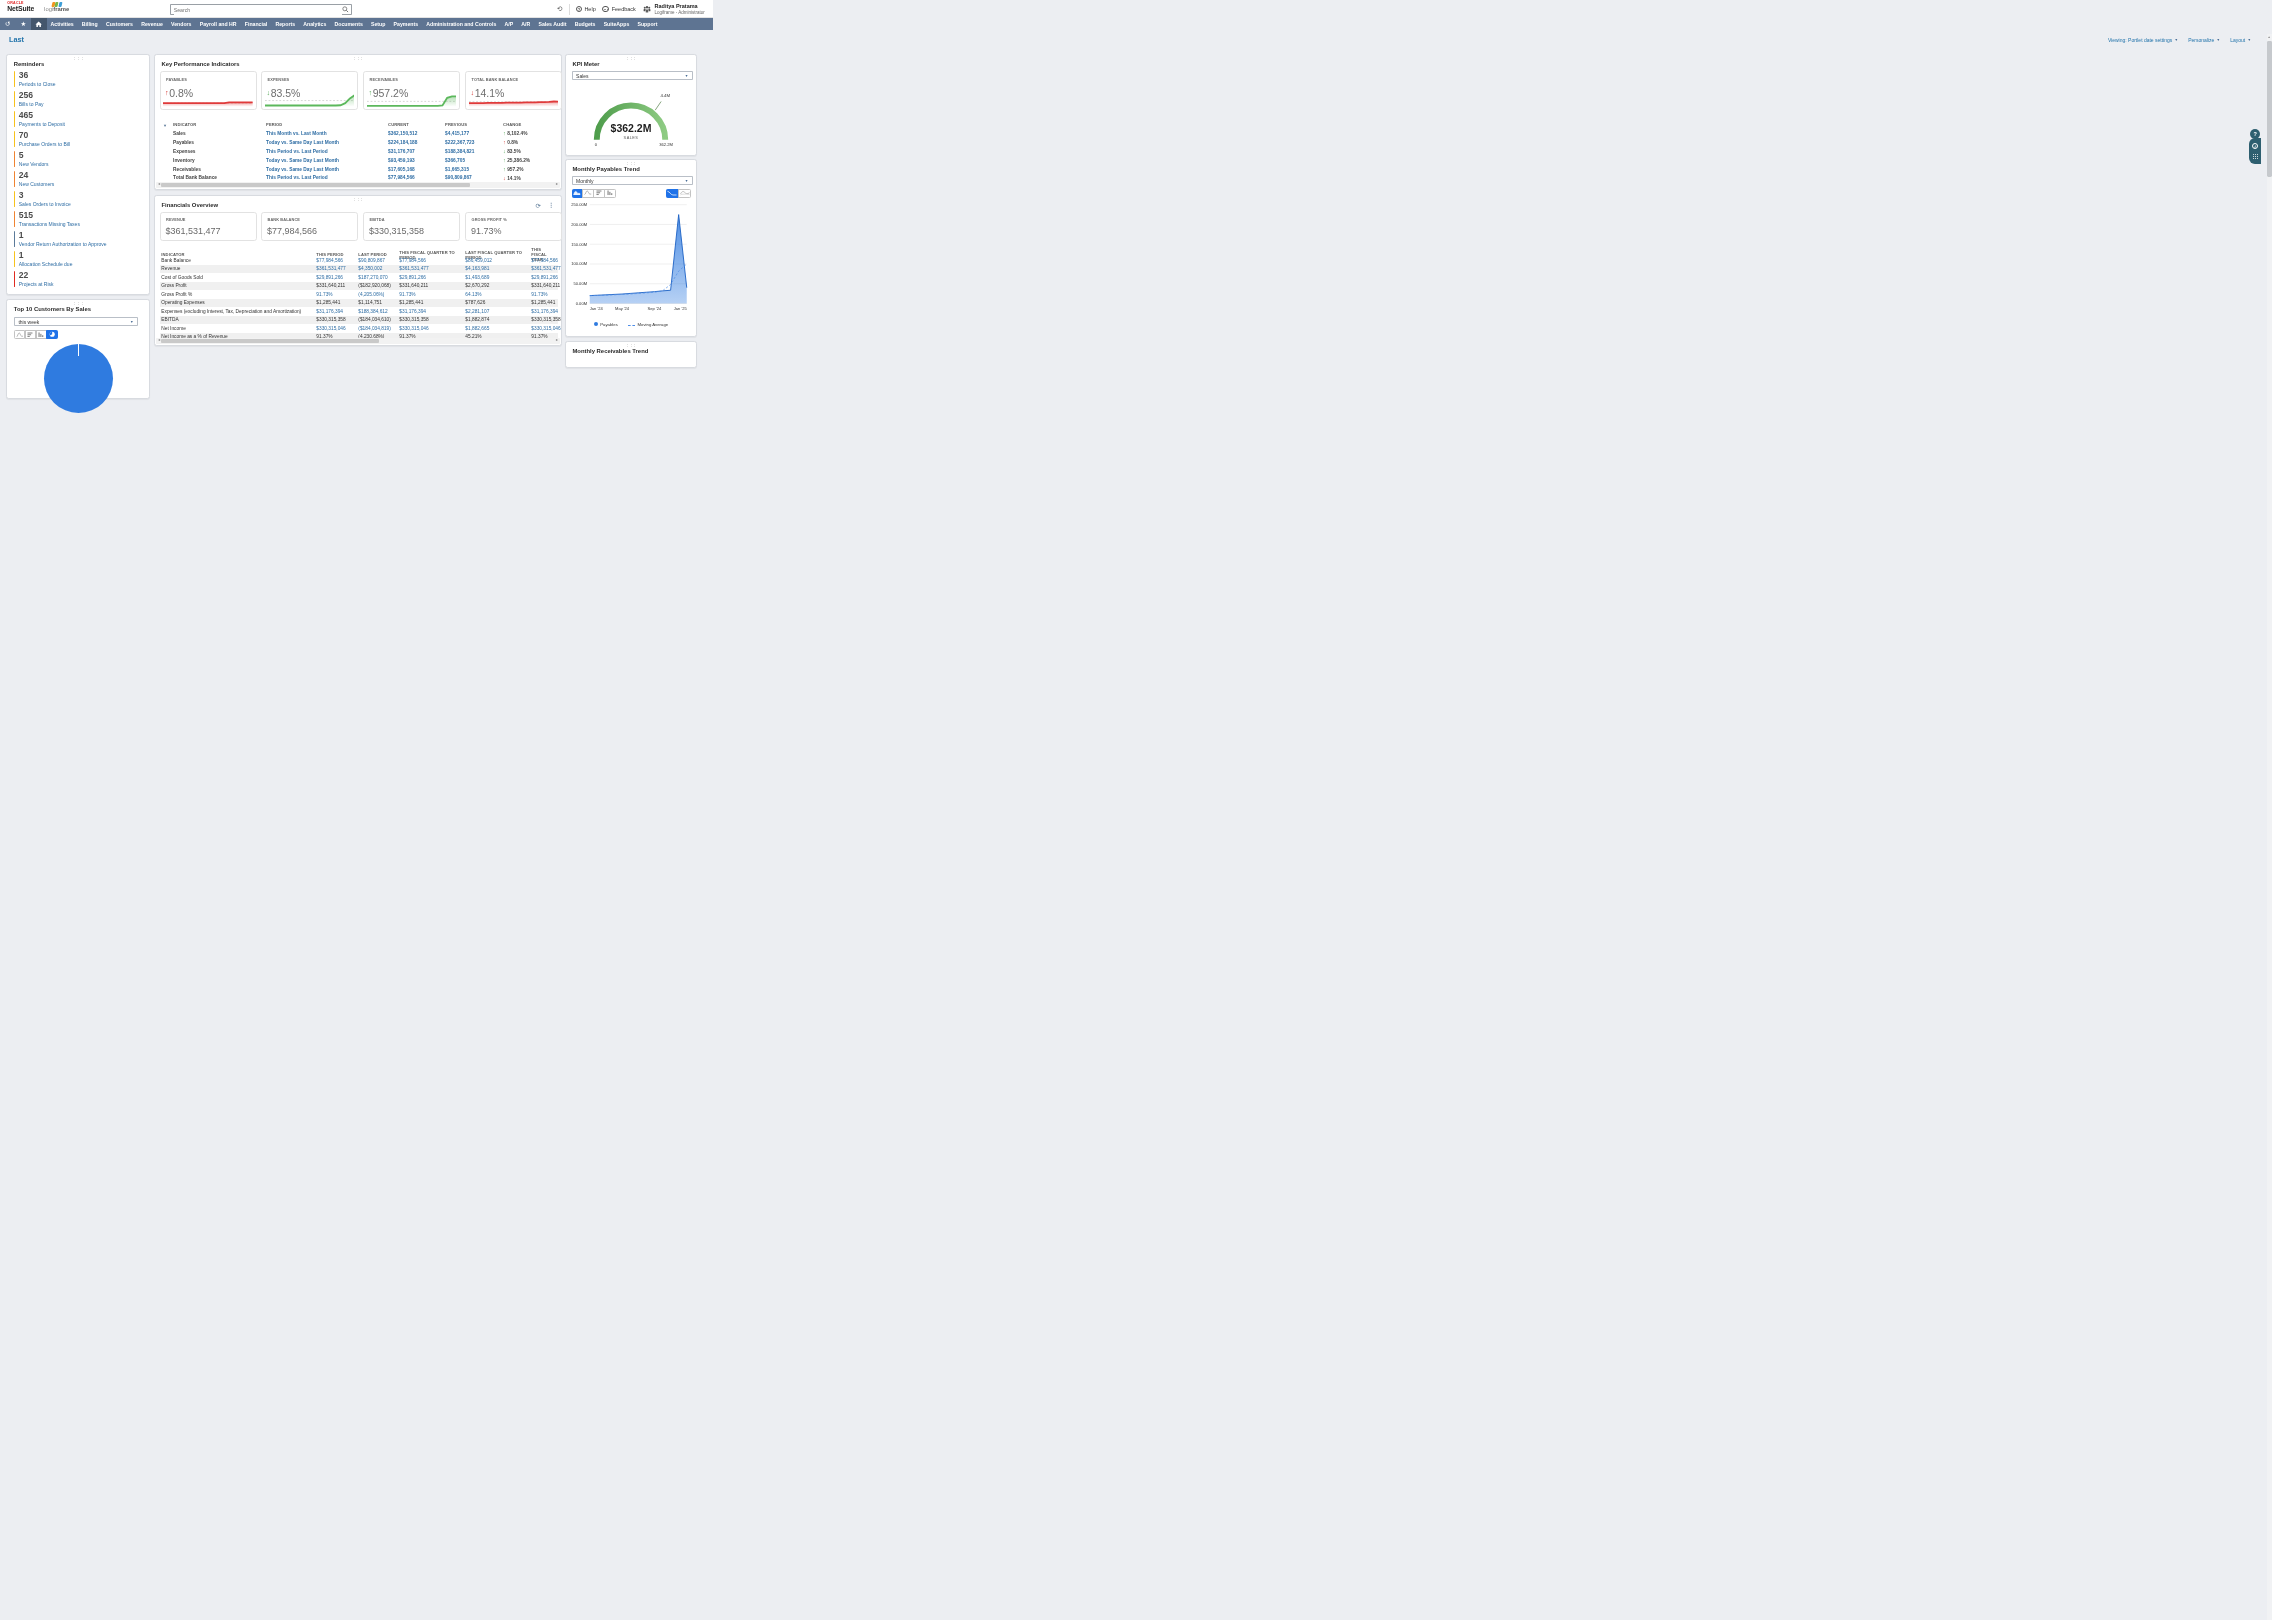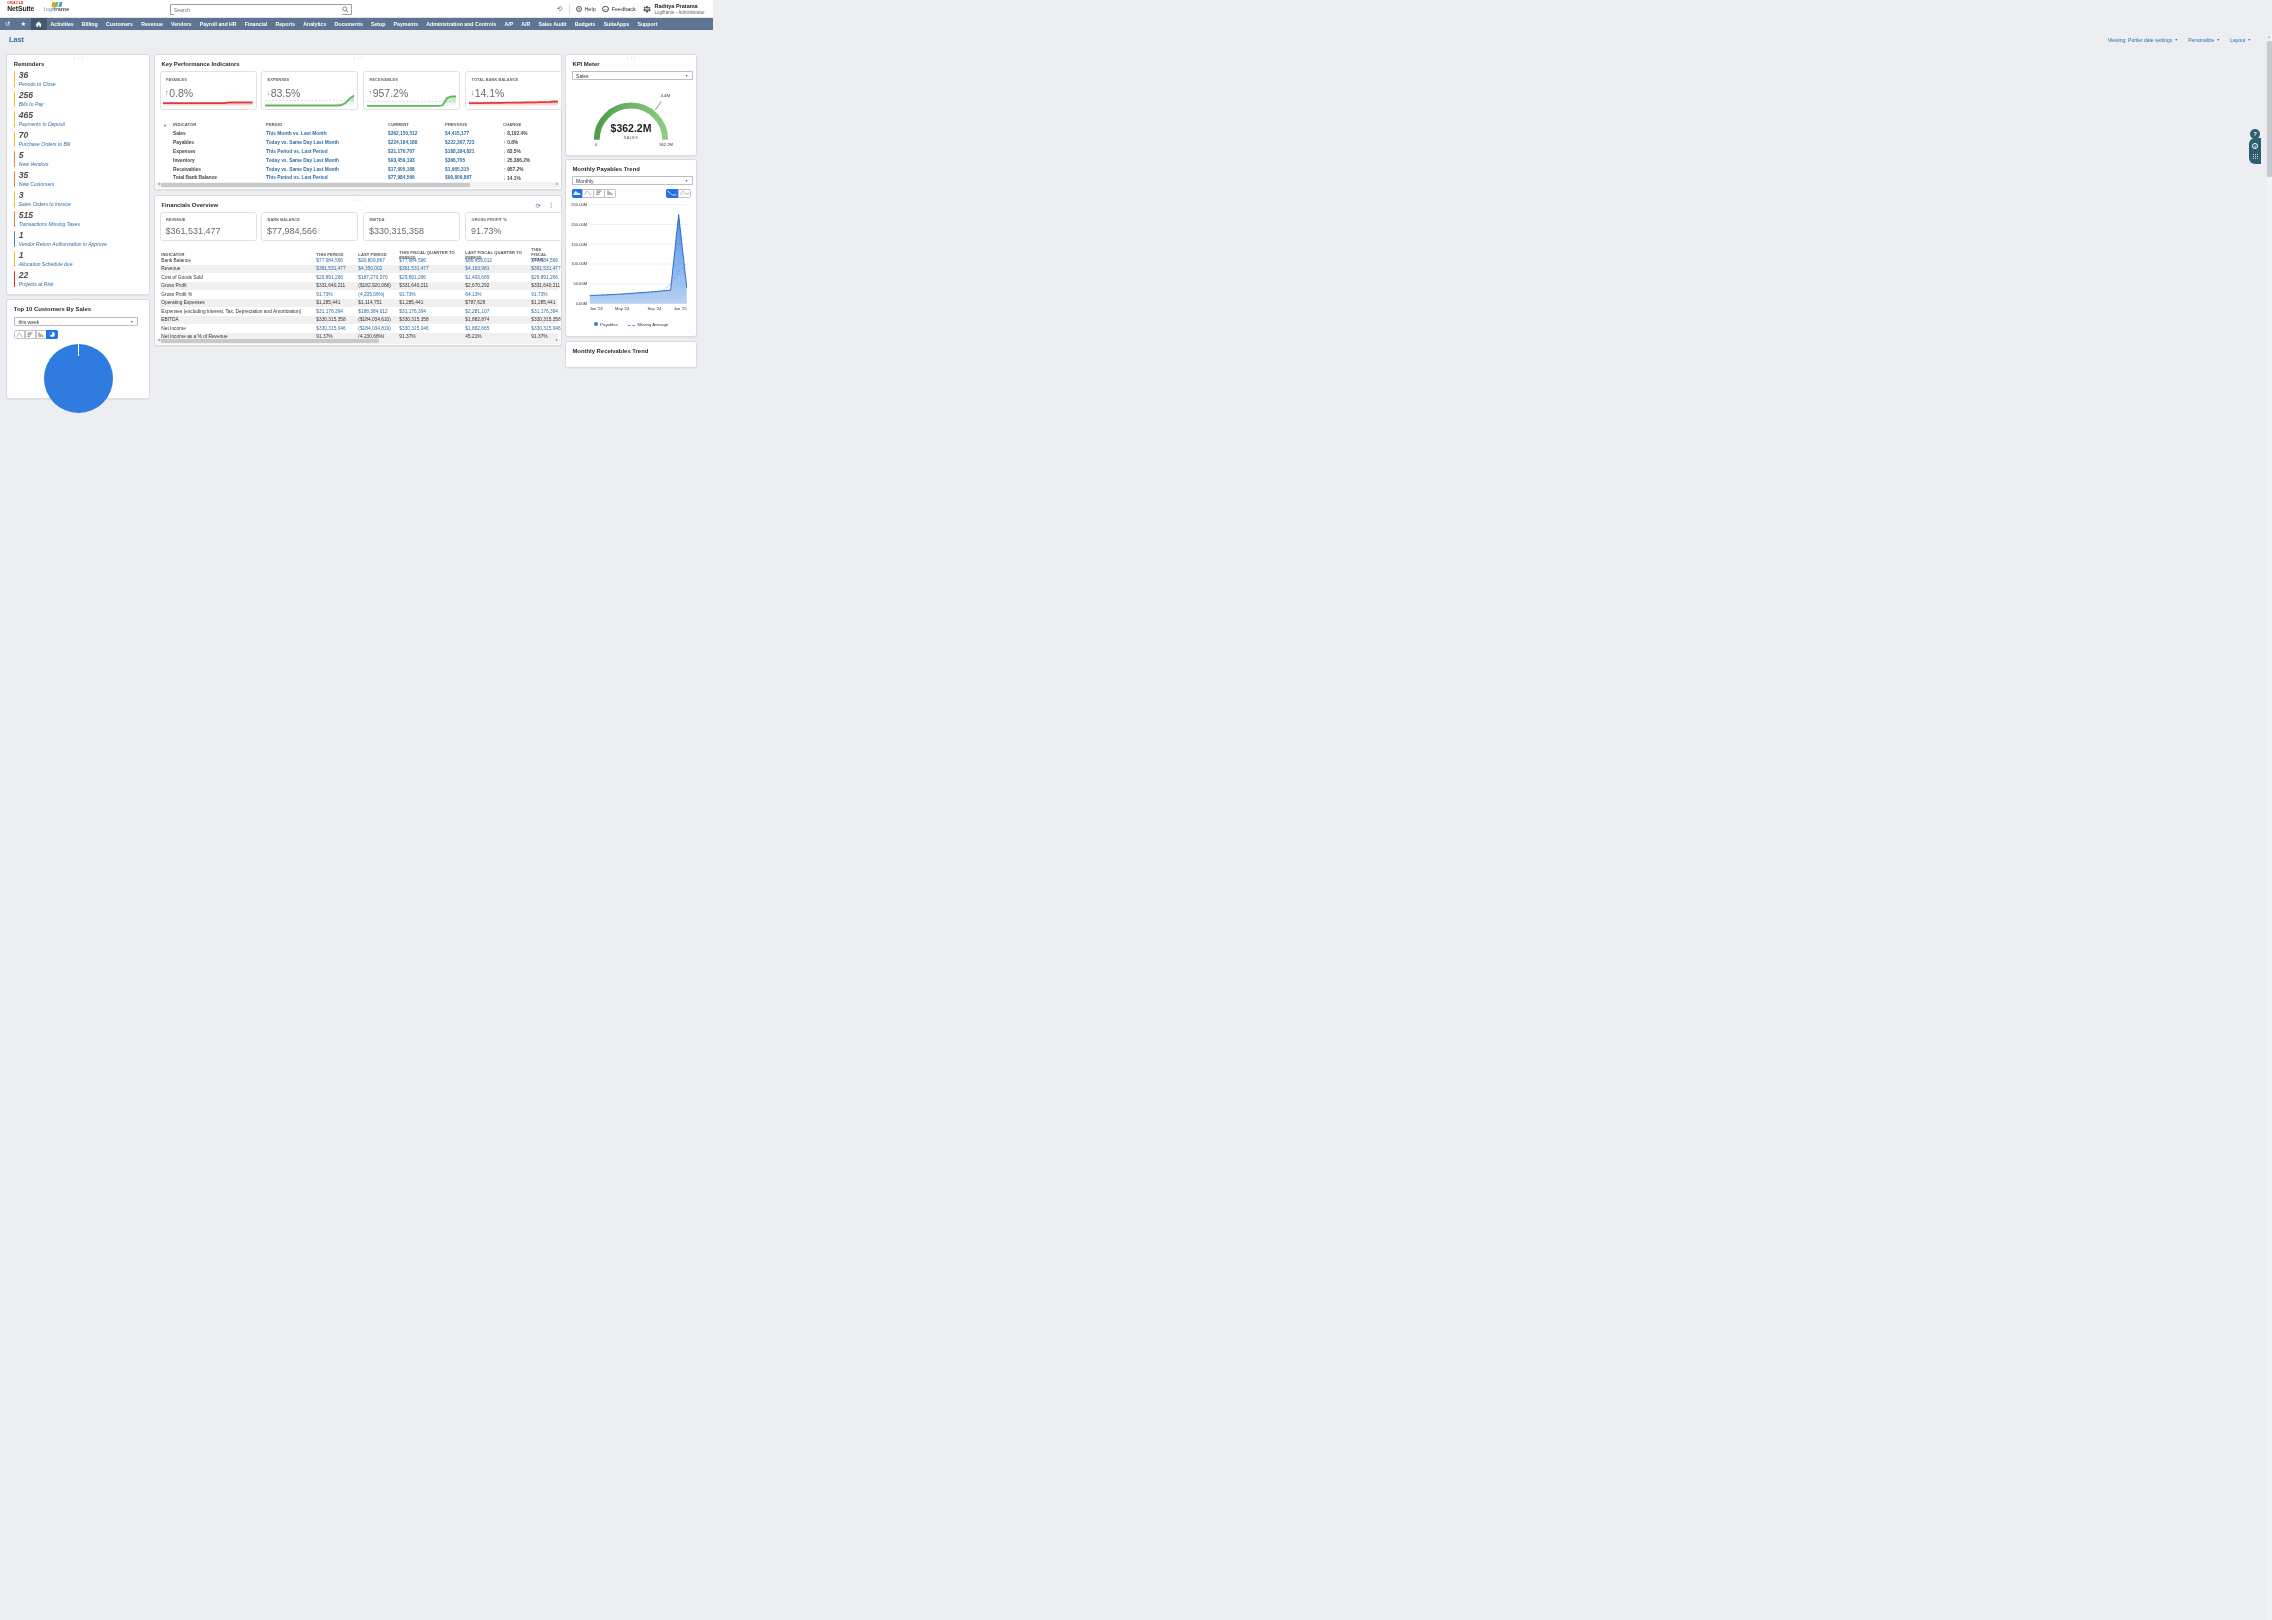--- a/index.html
+++ b/index.html
@@ -44,21 +44,21 @@
   .view-controls .vc { display:flex; gap:2.3px; align-items:center; }
   .caret { font-size:3.6px; color:#4a6d96; }
 
   
   .portlet { position:absolute; background:#fff; border:0.5px solid #d8dbe0; border-radius:2.7px; box-shadow:0 0.5px 0.9px rgba(0,0,0,.05); }
   .p-title { font-size:5.9px; font-weight:bold; color:#2b2b2b; padding:5.9px 6.4px 0; }
   .dots { position:absolute; top:1.8px; left:50%; width:10px; margin-left:-5px; display:grid; grid-template-columns:repeat(3,1fr); gap:0.9px; }
   .dots i { width:0.9px; height:0.9px; background:#cfcfcf; border-radius:50%; margin:auto; }
 
   
-  .rem-item { display:flex; margin:0 0 4.1px 6.4px;font-style:italic; }
+  .rem-item { display:flex; margin:0 0 4.1px 6.4px; }
   .rem-bar { width:1.4px; border-radius:0.9px; margin-right:3.6px; }
   .rem-num { font-size:8.6px; font-weight:bold; color:#4d4d4d; line-height:1.05; }
   .rem-label { font-size:5px; color:#2e6da4; margin-top:0.9px; }
 
   
   .sel { position:relative; border:0.5px solid #b9bfc7; background:#fff; height:9.5px; border-radius:0.9px; font-size:5px; color:#333; display:flex; align-items:center; padding:0 3.6px; }
   .sel .caret { position:absolute; right:3.2px; }
 
   
   .ct-group { display:flex; }
@@ -264,21 +264,21 @@
       <div class="rem-item">
         <span class="rem-bar" style="background: rgb(239, 132, 50);"></span>
         <span>
           <div class="rem-num">5</div>
           <div class="rem-label">New Vendors</div>
         </span>
       </div>
       <div class="rem-item">
         <span class="rem-bar" style="background: rgb(239, 132, 50);"></span>
         <span>
-          <div class="rem-num">35</div>
+          <div class="rem-num">24</div>
           <div class="rem-label">New Customers</div>
         </span>
       </div>
       <div class="rem-item">
         <span class="rem-bar" style="background: rgb(247, 194, 29);"></span>
         <span>
           <div class="rem-num">3</div>
           <div class="rem-label">Sales Orders to Invoice</div>
         </span>
       </div>

